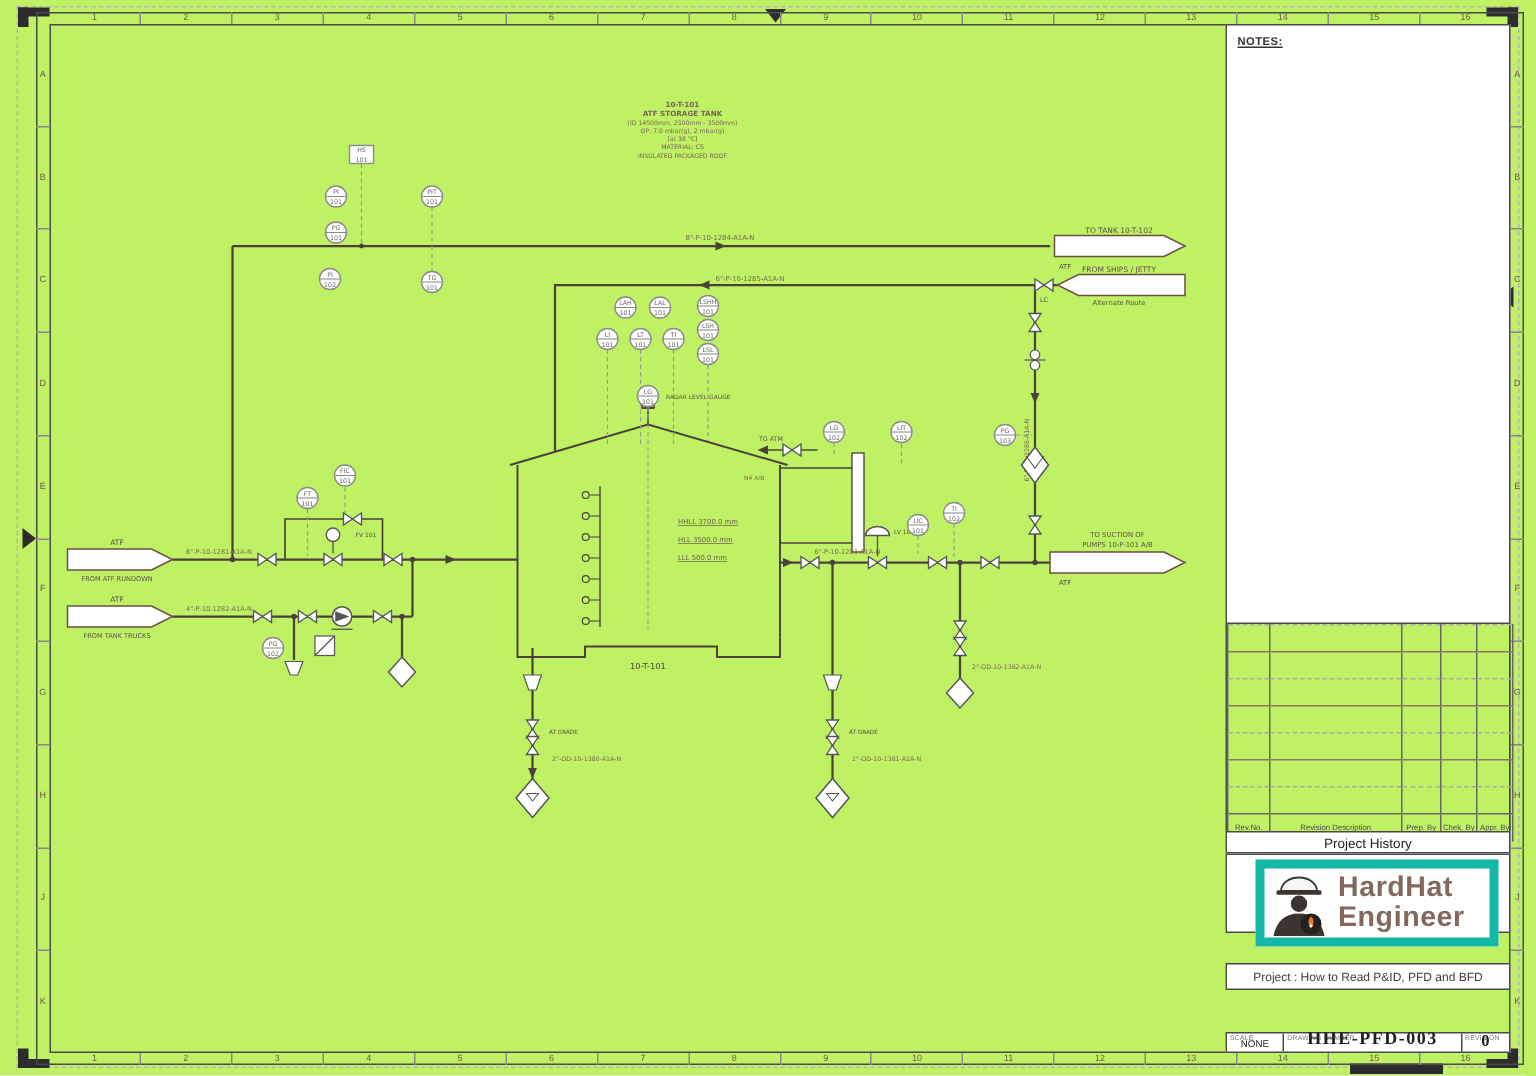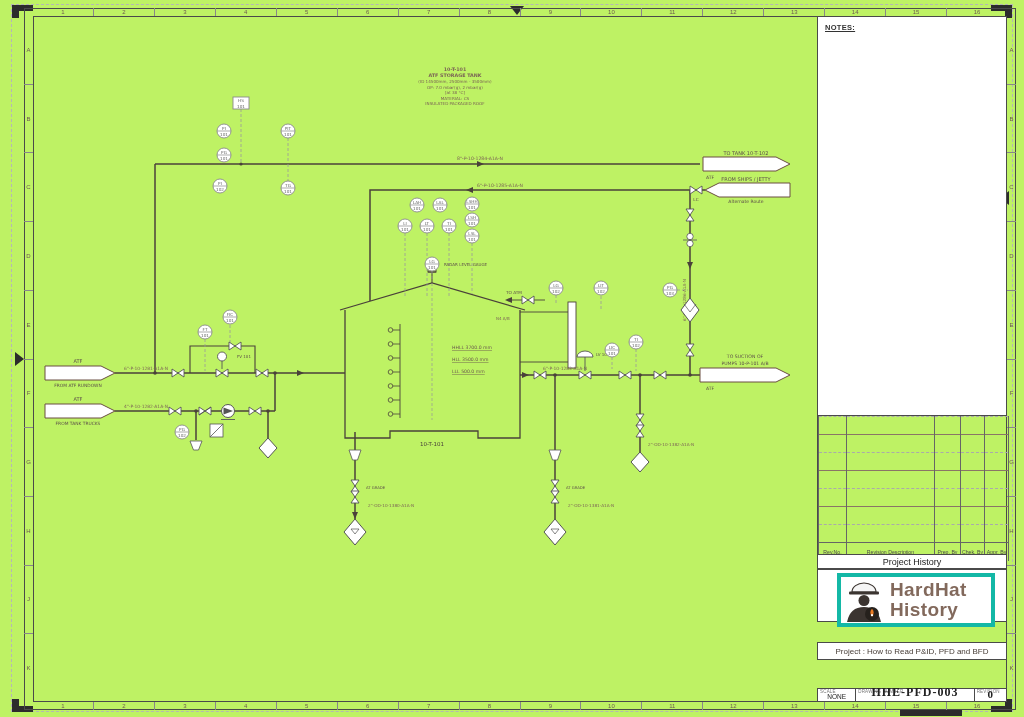--- a/index.html
+++ b/index.html
@@ -26,21 +26,21 @@
   .tb{border:1px solid #4a4a4a;background:#fff;}
   .notes-title{position:absolute;left:7px;top:6px;font-size:7.5px;font-weight:bold;
                color:#333;text-decoration:underline;letter-spacing:.3px;}
   table.rev{border-collapse:collapse;table-layout:fixed;width:190px;}
   table.rev td,table.rev th{border-left:1px solid #666;border-right:1px solid #666;
       font-size:5.2px;color:#4a4a4a;text-align:center;padding:0;height:17px;overflow:hidden;}
   table.rev tr.r-dash td{border-top:1px dashed #aaa;}
   table.rev tr.r-solid td{border-top:1px solid #8a7566;}
   table.rev tr.head th{border-top:1px solid #666;font-weight:normal;height:18px;}
   .rev-bar{display:flex;align-items:center;justify-content:center;font-size:9px;color:#222;}
-  .logo-frame{position:absolute;left:19px;top:3px;width:150px;height:46px;border:4px solid #14b8a6;
+  .logo-frame{position:absolute;left:19px;top:3px;width:150px;height:46px;border:6px solid #14b8a6;
               display:flex;align-items:center;background:#fff;}
   .logo-words{color:#82695c;font-weight:bold;font-size:19px;line-height:20px;
               letter-spacing:.4px;font-family:"Liberation Sans",sans-serif;}
   .proj-row{display:flex;align-items:center;justify-content:center;font-size:8px;color:#463c35;margin-top:20px;}
   .title-area{text-align:center;font-family:"Liberation Serif",serif;font-weight:bold;
               color:#161616;letter-spacing:1px;}
   .title-area div{line-height:12px;font-size:11.5px;}
   .strip{display:flex;}
   .strip .cell{position:relative;border-right:1px solid #4a4a4a;height:100%;}
   .strip .cell:last-child{border-right:none;}
@@ -527,21 +527,21 @@
         <path d="M8,14 a12,9 0 0 1 24,0 Z" fill="#f5f5f5" stroke="#3b3430" stroke-width="1.2"></path>
         <rect x="5" y="13.5" width="30" height="3" rx="1" fill="#3b3430"></rect>
         <circle cx="20" cy="22.5" r="5.5" fill="#3b3430"></circle>
         <path d="M3,44 Q6,29 20,29 Q34,29 37,44 Z" fill="#3b3430"></path>
         <circle cx="28" cy="36" r="7" fill="#26211d"></circle>
         <path d="M28,30.8 q3.4,3.4 0,8 q-3.4,-4.6 0,-8 Z" fill="#e87a22"></path>
         <circle cx="28" cy="37.2" r="1.1" fill="#fff"></circle>
       </svg>
       <div class="logo-words" style="margin-left:6px">
         <div>HardHat</div>
-        <div style="font-weight:600">History</div>
+        <div style="font-weight:600">Engineer</div>
       </div>
     </div>
   </div>
 
   <div class="abs tb proj-row" style="left:817px;top:622px;width:190px;height:18px">
     <span>Project :  How to Read P&amp;ID, PFD and BFD</span>
   </div>
 
 
   <div class="abs tb strip" style="left:817px;top:688px;width:190px;height:14px">

